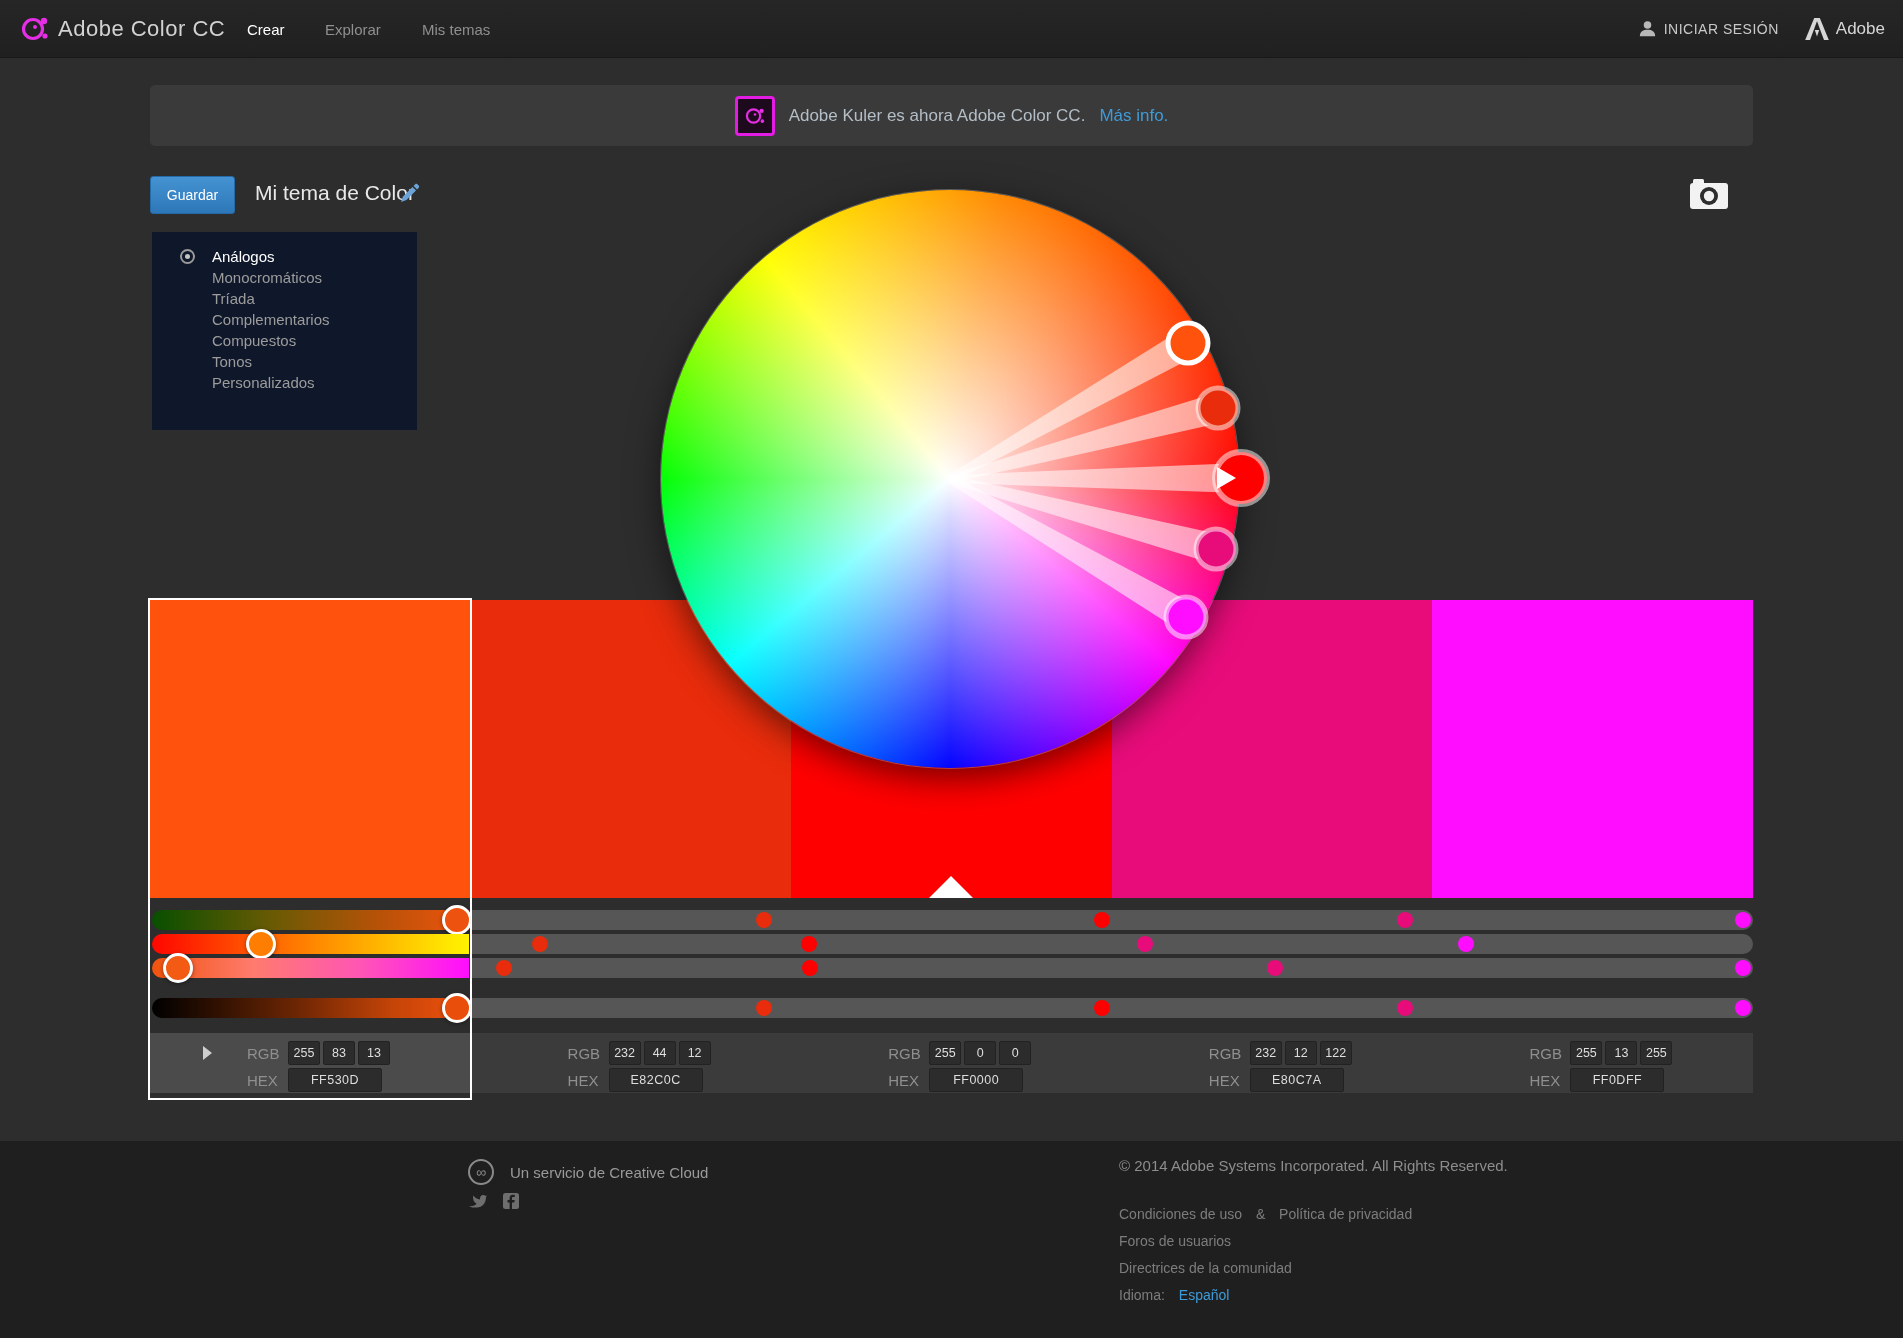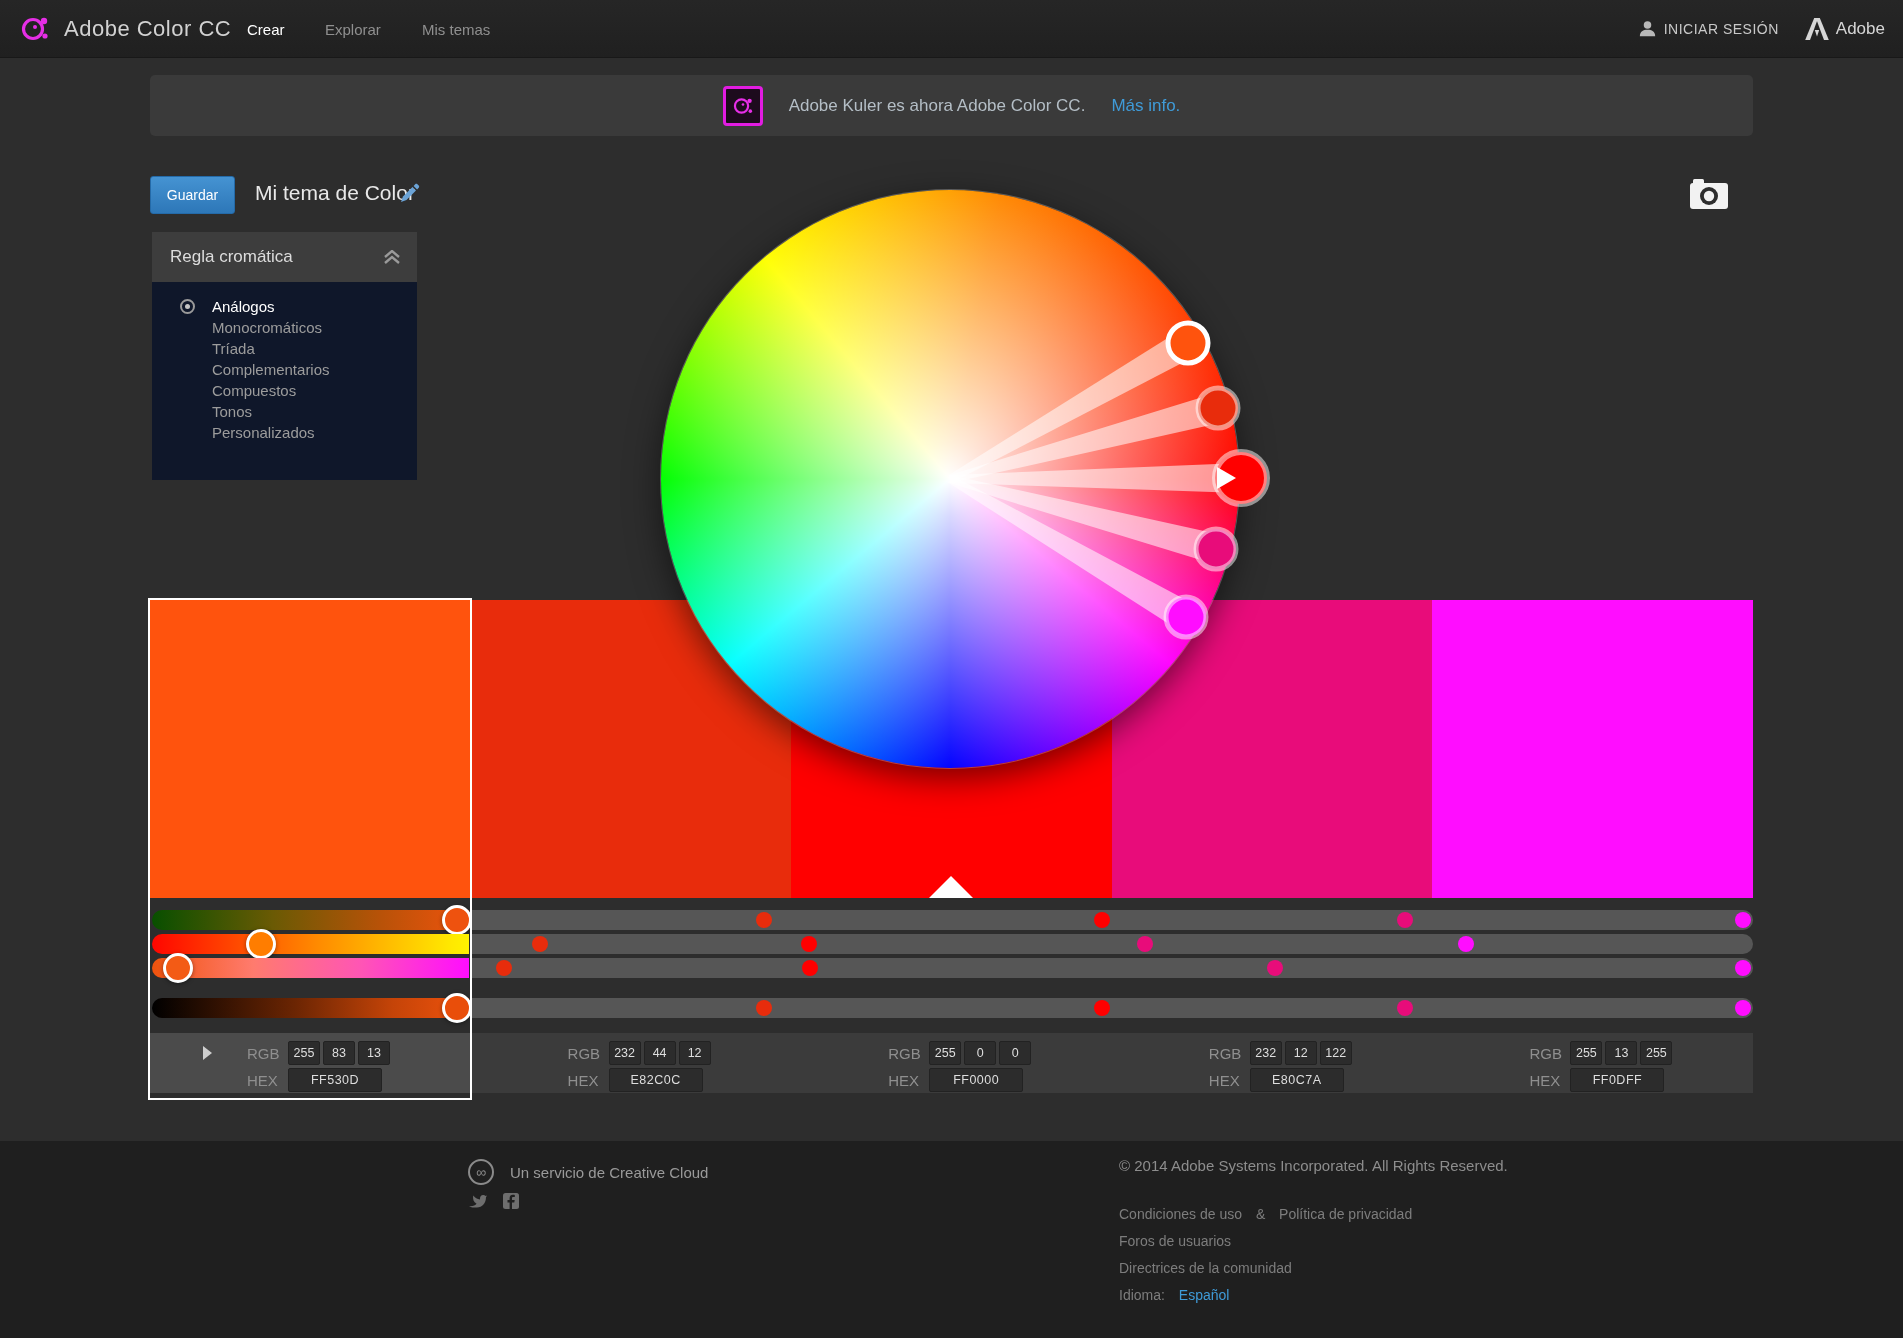--- a/index.html
+++ b/index.html
@@ -4,31 +4,31 @@
 <style>
   html,body{margin:0;padding:0;background:#2d2d2d;}
   .page{position:relative;width:1903px;height:1338px;background:#2d2d2d;overflow:hidden;
         font-family:"Liberation Sans",sans-serif;-webkit-font-smoothing:antialiased;}
 
   
   .topnav{position:absolute;left:0;top:0;width:100%;height:57px;
           background:linear-gradient(#262626,#202020);border-bottom:1px solid #181818;
           display:flex;align-items:center;}
   .brand{display:flex;align-items:center;margin-left:20px;}
-  .brand-text{color:#d2d2d2;font-size:22px;margin-left:14px;letter-spacing:.5px;}
+  .brand-text{color:#d2d2d2;font-size:22px;margin-left:8px;letter-spacing:.5px;}
   .nav-item{font-size:15px;color:#8f8f8f;position:absolute;top:21px;cursor:pointer;}
   .nav-item.active{color:#ffffff;}
   .nav-crear{left:247px;} .nav-explorar{left:325px;} .nav-mistemas{left:422px;}
   .nav-right{position:absolute;right:12px;top:0;height:57px;display:flex;align-items:center;gap:26px;}
   .signin{display:flex;align-items:center;gap:8px;color:#c9c9c9;font-size:14px;letter-spacing:.5px;cursor:pointer;}
   .adobe-wrap{display:flex;align-items:center;gap:7px;color:#d6d6d6;font-size:17px;cursor:pointer;margin-right:6px;}
 
   
-  .banner{position:absolute;left:150px;top:75px;width:1603px;height:61px;background:#3a3a3a;border-radius:5px;
-          display:flex;align-items:center;justify-content:center;gap:26px;}
+  .banner{position:absolute;left:150px;top:85px;width:1603px;height:61px;background:#3a3a3a;border-radius:5px;
+          display:flex;align-items:center;justify-content:center;gap:14px;}
   .kuler-badge{width:34px;height:34px;border:3px solid #e21ce2;border-radius:4px;background:#1d0b1d;
                display:flex;align-items:center;justify-content:center;}
   .banner-text{font-size:17px;color:#b4bec6;}
   .banner-link{font-size:17px;color:#3f9bd8;cursor:pointer;}
 
   
   .save-btn{position:absolute;left:150px;top:176px;width:83px;height:36px;border-radius:3px;
             background:linear-gradient(#4593d2,#2d77b8);border:1px solid #246aa8;color:#fff;font-size:14px;
             display:flex;align-items:center;justify-content:center;cursor:pointer;}
   .theme-title{position:absolute;left:255px;top:181px;font-size:21px;color:#e8e8e8;}
@@ -158,27 +158,20 @@
     <path d="M15.6,2.9 L17.2,1.3 C17.8,0.7 18.8,0.7 19.4,1.3 L20.7,2.6 C21.3,3.2 21.3,4.2 20.7,4.8 L19.1,6.4 Z" fill="#6ba3d6"></path>
   </svg>
   <svg class="camera-btn" width="38" height="32" viewBox="0 0 38 32">
     <rect x="3" y="2" width="11" height="7" rx="1.5" fill="#f2f2f2"></rect>
     <rect x="0" y="6" width="38" height="26" rx="3" fill="#f2f2f2"></rect>
     <circle cx="19" cy="19" r="9" fill="#2d2d2d"></circle>
     <circle cx="19" cy="19" r="5.2" fill="#f2f2f2"></circle>
   </svg>
 
   <div class="rule-panel">
-    <div class="rule-head">
-      <span class="rule-title">Regla cromática</span>
-      <svg width="18" height="15" viewBox="0 0 18 15">
-        <polyline points="2,7 9,1 16,7" fill="none" stroke="#9a9a9a" stroke-width="2.4"></polyline>
-        <polyline points="2,13 9,7 16,13" fill="none" stroke="#9a9a9a" stroke-width="2.4"></polyline>
-      </svg>
-    </div>
     <div class="rule-body" id="rule-list">
         <div class="rule-item sel"><span class="radio"></span><span>Análogos</span></div>
         <div class="rule-item"><span>Monocromáticos</span></div>
         <div class="rule-item"><span>Tríada</span></div>
         <div class="rule-item"><span>Complementarios</span></div>
         <div class="rule-item"><span>Compuestos</span></div>
         <div class="rule-item"><span>Tonos</span></div>
         <div class="rule-item"><span>Personalizados</span></div>
       </div>
   </div>

